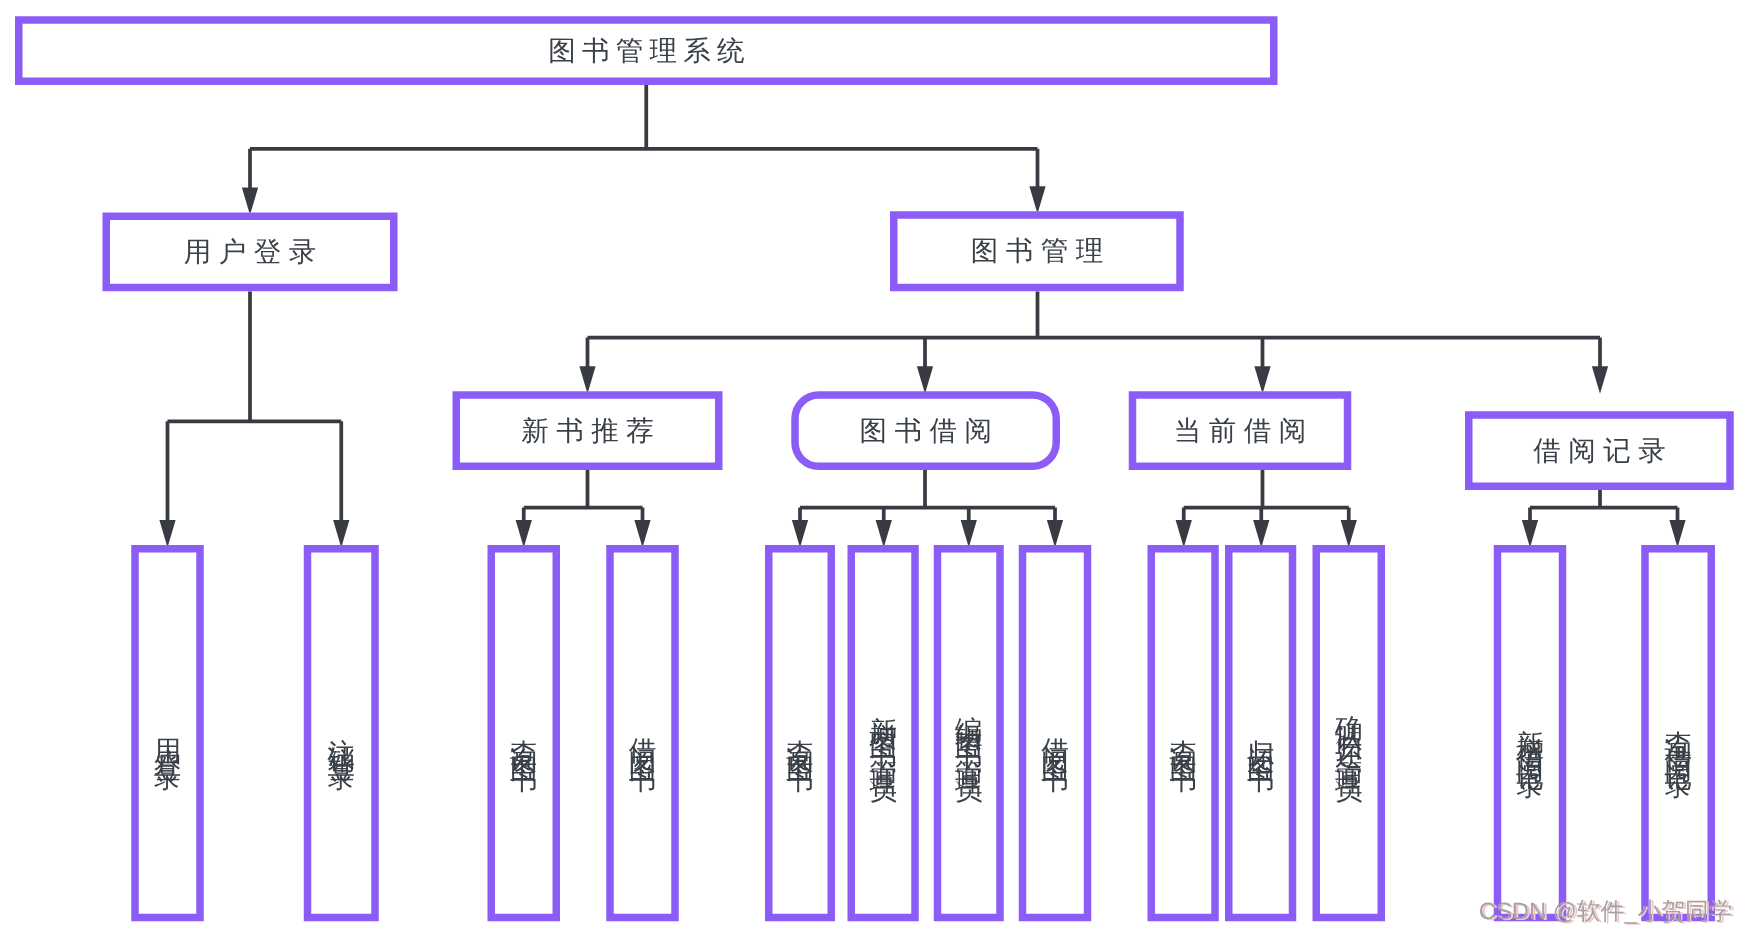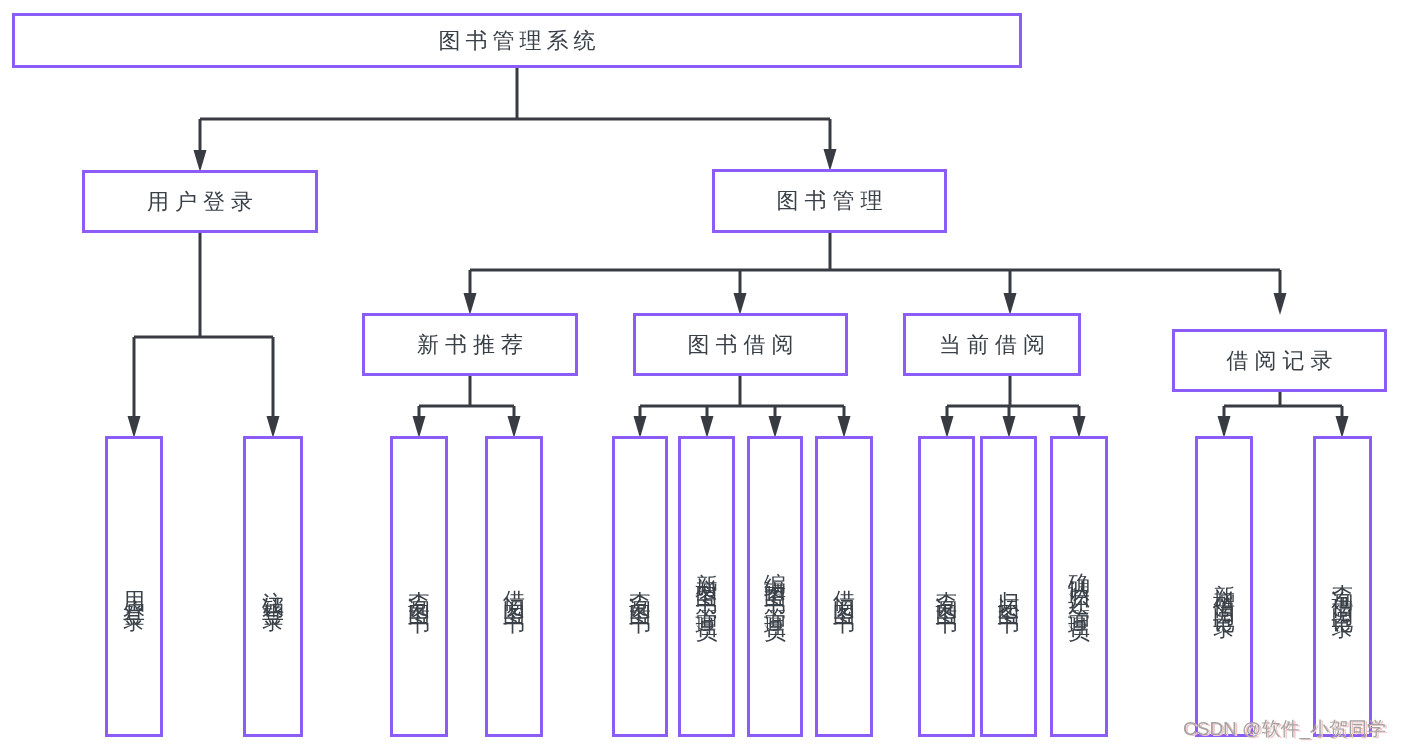--- a/index.html
+++ b/index.html
@@ -2,21 +2,21 @@
 <html><head>
 <meta charset="utf-8">
 <style>
   html,body{margin:0;padding:0;background:#ffffff;}
   body{font-family:"Liberation Sans","DejaVu Sans",sans-serif;}
   #stage{position:relative;width:1405px;height:747px;background:#ffffff;overflow:hidden;}
   #wires{position:absolute;left:0;top:0;z-index:1;}
   .node{
     position:absolute;
     box-sizing:border-box;
-    border:3px solid #8b5cf6;
+    border:6px solid #8b5cf6;
     background:#ffffff;
     display:flex;
     align-items:center;
     justify-content:center;
     color:#3a4048;
     z-index:2;
   }
   .h-label{
     font-size:22px;
     letter-spacing:6px;
@@ -97,21 +97,21 @@
   <div class="node" style="left:82px;top:170px;width:236px;height:63px;">
     <span class="h-label">用户登录</span>
   </div>
   <div class="node" style="left:712px;top:169px;width:235px;height:64px;font-family:Liberation Mono, monospace;">
     <span class="h-label">图书管理</span>
   </div>
 
   <div class="node" style="left:362px;top:313px;width:216px;height:63px;">
     <span class="h-label">新书推荐</span>
   </div>
-  <div class="node" style="left:633px;top:313px;width:215px;height:63px;">
+  <div class="node" style="left:633px;top:313px;width:215px;height:63px;border-radius:22px;">
     <span class="h-label">图书借阅</span>
   </div>
   <div class="node" style="left:903px;top:313px;width:178px;height:63px;">
     <span class="h-label">当前借阅</span>
   </div>
   <div class="node" style="left:1172px;top:329px;width:215px;height:63px;">
     <span class="h-label">借阅记录</span>
   </div>
 
   <div class="node leaf" style="left:105px;width:58px;">

